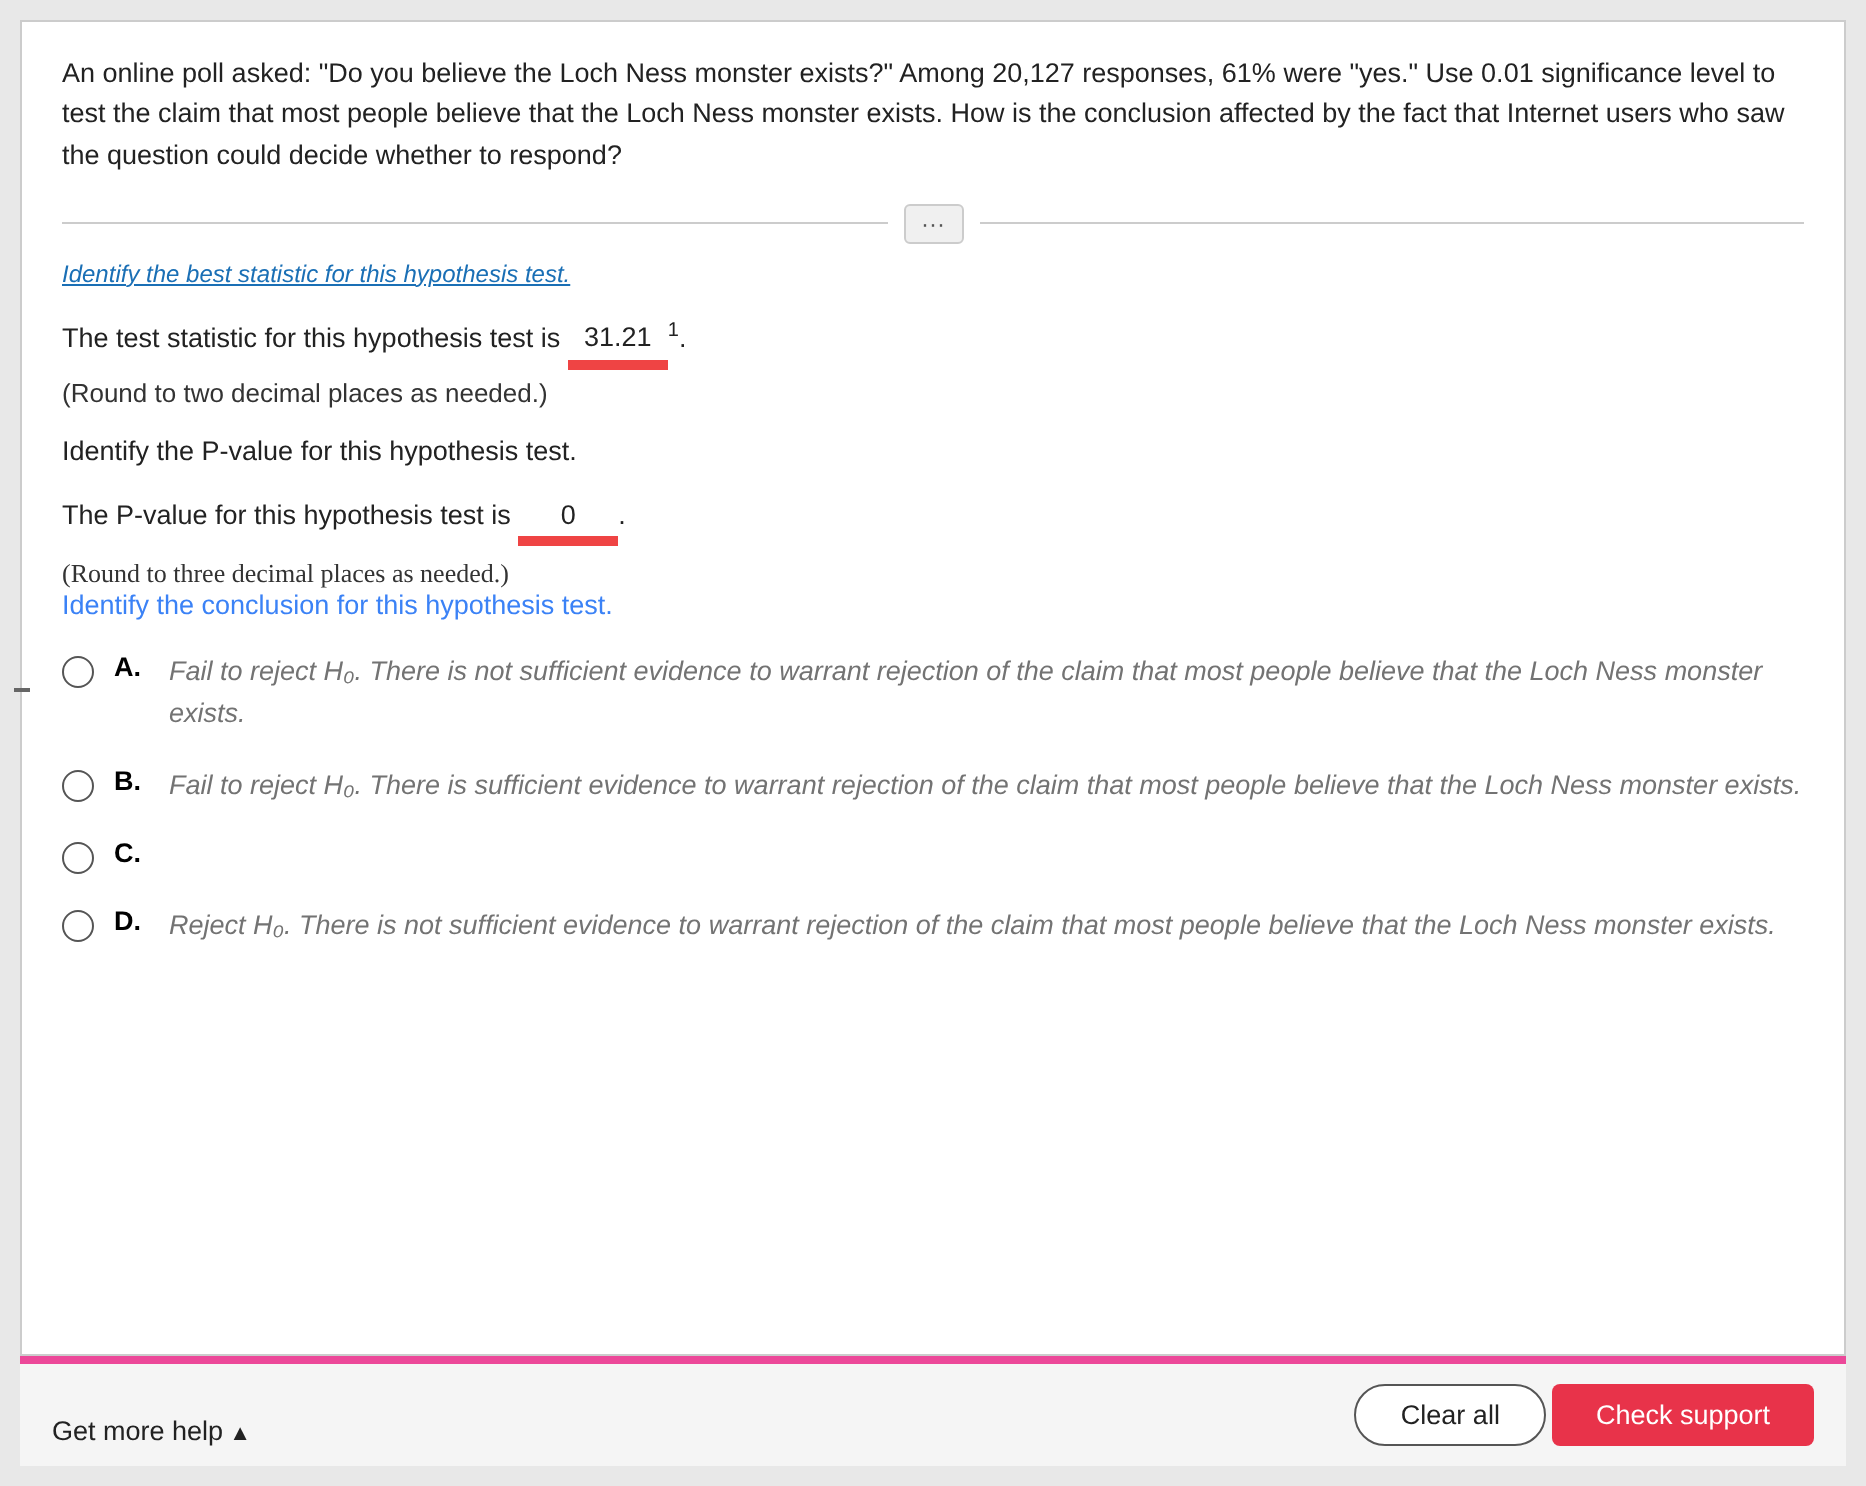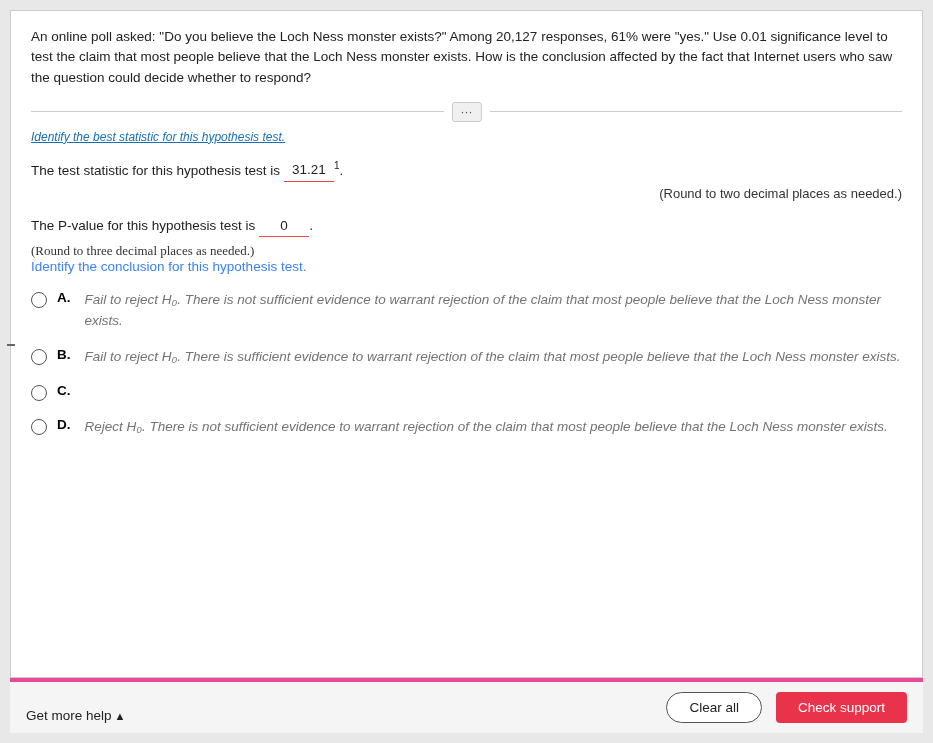--- a/index.html
+++ b/index.html
@@ -68,32 +68,31 @@
 
     .section-text {
       font-size: 13.5px;
       color: #222;
       line-height: 1.6;
       margin-bottom: 4px;
     }
 
     .inline-answer {
       display: inline-block;
-      border-bottom: 1px solid #ef4444;
+      border-bottom: 5px solid #ef4444;
       min-width: 50px;
       text-align: center;
       font-size: 13.5px;
       padding: 0 4px;
     }
 
     .note-text {
       font-size: 13px;
       color: #333;
       margin-bottom: 14px;
-      text-align: right;
     }
 
     .identify-text {
       font-size: 13.5px;
       color: #222;
       margin-bottom: 14px;
     }
 
     .pvalue-section {
       margin-bottom: 6px;
@@ -165,21 +164,21 @@
       cursor: pointer;
     }
 
     .get-more-help::after {
       content: ' ▲';
       font-size: 11px;
     }
 
     .footer-buttons {
       display: flex;
-      gap: 14px;
+      gap: 3px;
     }
 
     .btn-clear-all {
       background: white;
       border: 1.5px solid #555;
       border-radius: 20px;
       padding: 6px 22px;
       font-size: 13.5px;
       cursor: pointer;
       color: #222;
@@ -217,20 +216,21 @@
 
   <p class="cut-off-text">Identify the best statistic for this hypothesis test.</p>
 
   <div class="section-text">
     <span>The test statistic for this hypothesis test is</span>
     <span> </span>
     <span class="inline-answer">31.21</span><span class="superscript">1</span><span>.</span>
   </div>
   <p class="note-text">(Round to two decimal places as needed.)</p>
 
+  <p class="identify-text">Identify the P-value for this hypothesis test.</p>
 
   <div class="pvalue-section section-text">
     <span>The P-value for this hypothesis test is</span>
     <span> </span>
     <span class="inline-answer">0</span><span>.</span>
   </div>
   <p class="pvalue-note">(Round to three decimal places as needed.)</p>
 
   <p class="conclusion-text">Identify the conclusion for this hypothesis test.</p>
 

